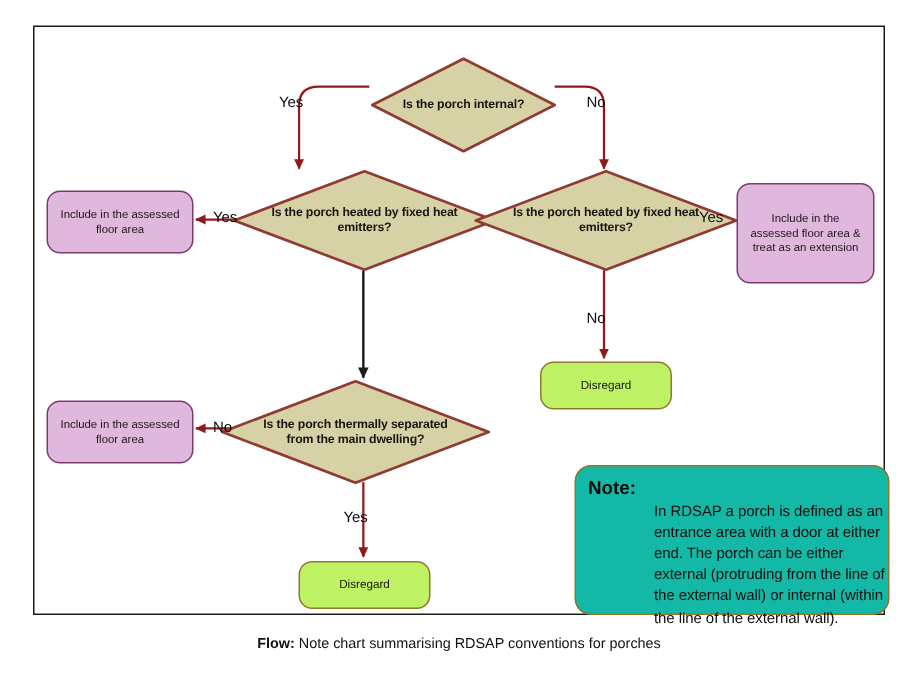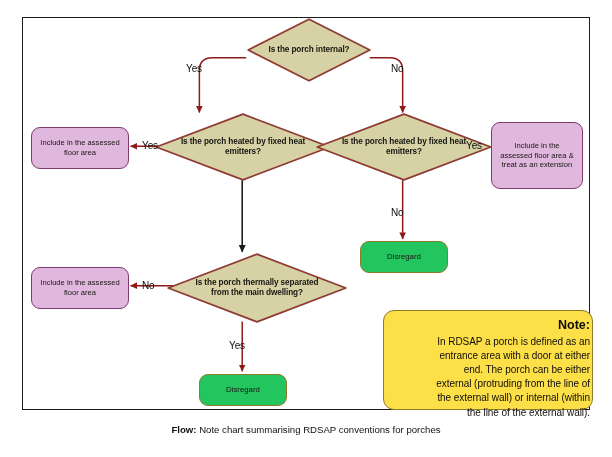--- a/index.html
+++ b/index.html
@@ -70,37 +70,37 @@
   }
   .box-lilac {
     background: #e0b7dd;
     border: 1.6px solid #7c3a6e;
     font-size: 7.6px;
     line-height: 1.3;
     color: #1a1614;
     padding: 3px 6px;
   }
   .box-rose {
-    background: #22c55e;
+    background: #bef264;
     border: 1.6px solid #8d7a2a;
     font-size: 7.8px;
     line-height: 1.3;
     color: #1a1614;
     padding: 3px 6px;
   }
 
   
   #note-panel {
     position: absolute;
     box-sizing: border-box;
-    background: #fde047;
+    background: #14b8a6;
     border: 1.8px solid #8d7a2a;
     border-radius: 11px;
     padding: 7px 2px 8px 8px;
-    text-align: right;
+    text-align: left;
     color: #0f0d0c;
   }
   #note-title {
     font-size: 12.5px;
     font-weight: bold;
     line-height: 1.25;
     margin-bottom: 1px;
   }
   #note-body {
     font-size: 10px;
@@ -160,42 +160,42 @@
 
     <path d="M 437 129 L 466 129" fill="none" stroke="#8e1b1b" stroke-width="1.5" marker-end="url(#arrow-red)"></path>
 
     <path d="M 381 163 L 381 222" fill="none" stroke="#8e1b1b" stroke-width="1.5" marker-end="url(#arrow-red)"></path>
 
     <path d="M 160 269 L 108 269" fill="none" stroke="#8e1b1b" stroke-width="1.5" marker-end="url(#arrow-red)"></path>
 
     <path d="M 220 305 L 220 355" fill="none" stroke="#8e1b1b" stroke-width="1.5" marker-end="url(#arrow-red)"></path>
   </svg>
 
-  <div class="diamond-wrap" style="left:224px; top:0; width:124px; height:64px;">
+  <div class="diamond-wrap" style="left:224px; top:20px; width:124px; height:64px;">
     <svg class="diamond-shape" viewBox="0 0 124 64" preserveAspectRatio="none">
       <polygon points="62,1.2 122.8,32 62,62.8 1.2,32" fill="#d6d2a6" stroke="#8e3b33" stroke-width="1.8" stroke-linejoin="round"></polygon>
     </svg>
     <div class="diamond-label">Is the porch internal?</div>
   </div>
 
   <div class="diamond-wrap" style="left:132px; top:95px; width:176px; height:68px;">
     <svg class="diamond-shape" viewBox="0 0 176 68" preserveAspectRatio="none">
       <polygon points="88,1.2 174.8,34 88,66.8 1.2,34" fill="#d6d2a6" stroke="#8e3b33" stroke-width="1.8" stroke-linejoin="round"></polygon>
     </svg>
     <div class="diamond-label">Is the porch heated by fixed heat emitters?</div>
   </div>
 
   <div class="diamond-wrap" style="left:293px; top:95px; width:176px; height:68px;">
     <svg class="diamond-shape" viewBox="0 0 176 68" preserveAspectRatio="none">
       <polygon points="88,1.2 174.8,34 88,66.8 1.2,34" fill="#d6d2a6" stroke="#8e3b33" stroke-width="1.8" stroke-linejoin="round"></polygon>
     </svg>
     <div class="diamond-label">Is the porch heated by fixed heat emitters?</div>
   </div>
 
-  <div class="diamond-wrap" style="left:144px; top:235px; width:180px; height:70px;">
+  <div class="diamond-wrap" style="left:124px; top:235px; width:180px; height:70px;">
     <svg class="diamond-shape" viewBox="0 0 180 70" preserveAspectRatio="none">
       <polygon points="90,1.2 178.8,35 90,68.8 1.2,35" fill="#d6d2a6" stroke="#8e3b33" stroke-width="1.8" stroke-linejoin="round"></polygon>
     </svg>
     <div class="diamond-label">Is the porch thermally separated from the main dwelling?</div>
   </div>
 
   <div class="box box-lilac" style="left:8px; top:109px; width:98px; height:42px;">
     <span>Include in the assessed floor area</span>
   </div>
 

